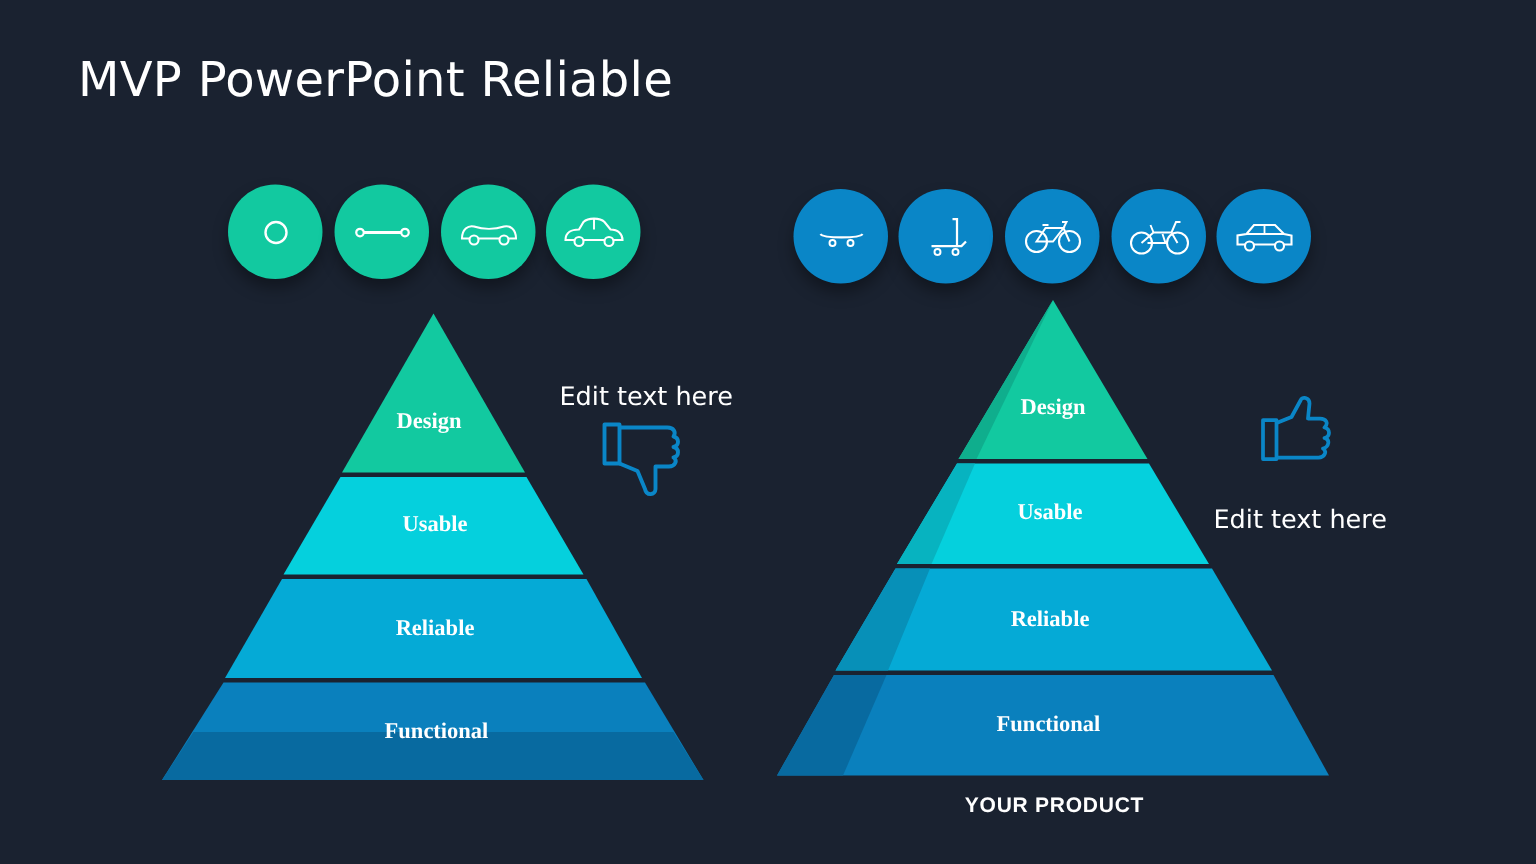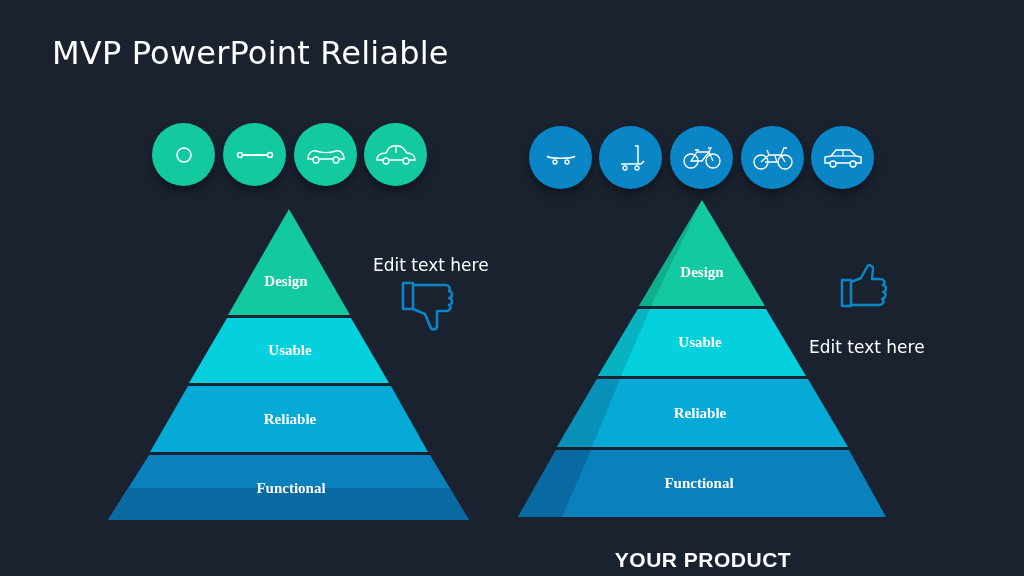--- a/index.html
+++ b/index.html
@@ -6,21 +6,21 @@
   body{width:1024px;height:576px;background:#1a2230;position:relative;overflow:hidden;font-family:"Liberation Sans","DejaVu Sans",sans-serif;}
   .title{position:absolute;left:52px;top:34px;font-size:32px;color:#ffffff;font-family:"DejaVu Sans","Liberation Sans",sans-serif;letter-spacing:0.2px;}
   .circle{position:absolute;width:63px;height:63px;border-radius:50%;display:flex;align-items:center;justify-content:center;box-shadow:0 6px 10px rgba(0,0,0,0.35);}
   .circle svg{width:48px;height:32px;}
   .teal{background:#12c9a0;}
   .blue{background:#0a86c7;}
   svg.pyr{position:absolute;left:0;top:0;}
   .layer-label{position:absolute;color:#ffffff;font-weight:bold;font-size:15px;transform:translateX(-50%);white-space:nowrap;font-family:Liberation Serif, serif;}
   .edit{position:absolute;color:#ffffff;font-size:17px;font-family:"DejaVu Sans","Liberation Sans",sans-serif;margin-top:15px;}
   .thumb{position:absolute;}
-  .product{position:absolute;left:703px;top:548px;transform:translateX(-50%);color:#ffffff;font-weight:bold;font-size:21px;letter-spacing:0.5px;}
+  .product{position:absolute;left:703px;top:528px;transform:translateX(-50%);color:#ffffff;font-weight:bold;font-size:14px;letter-spacing:0.5px;}
 </style>
 </head>
 <body>
 
 <div class="title">MVP PowerPoint Reliable</div>
 
 <div class="circle teal" style="left:152px;top:123px;">
   <svg viewBox="0 0 48 32">
       <circle cx="24" cy="16" r="7" fill="none" stroke="#fff" stroke-width="1.6"></circle>
     </svg>

